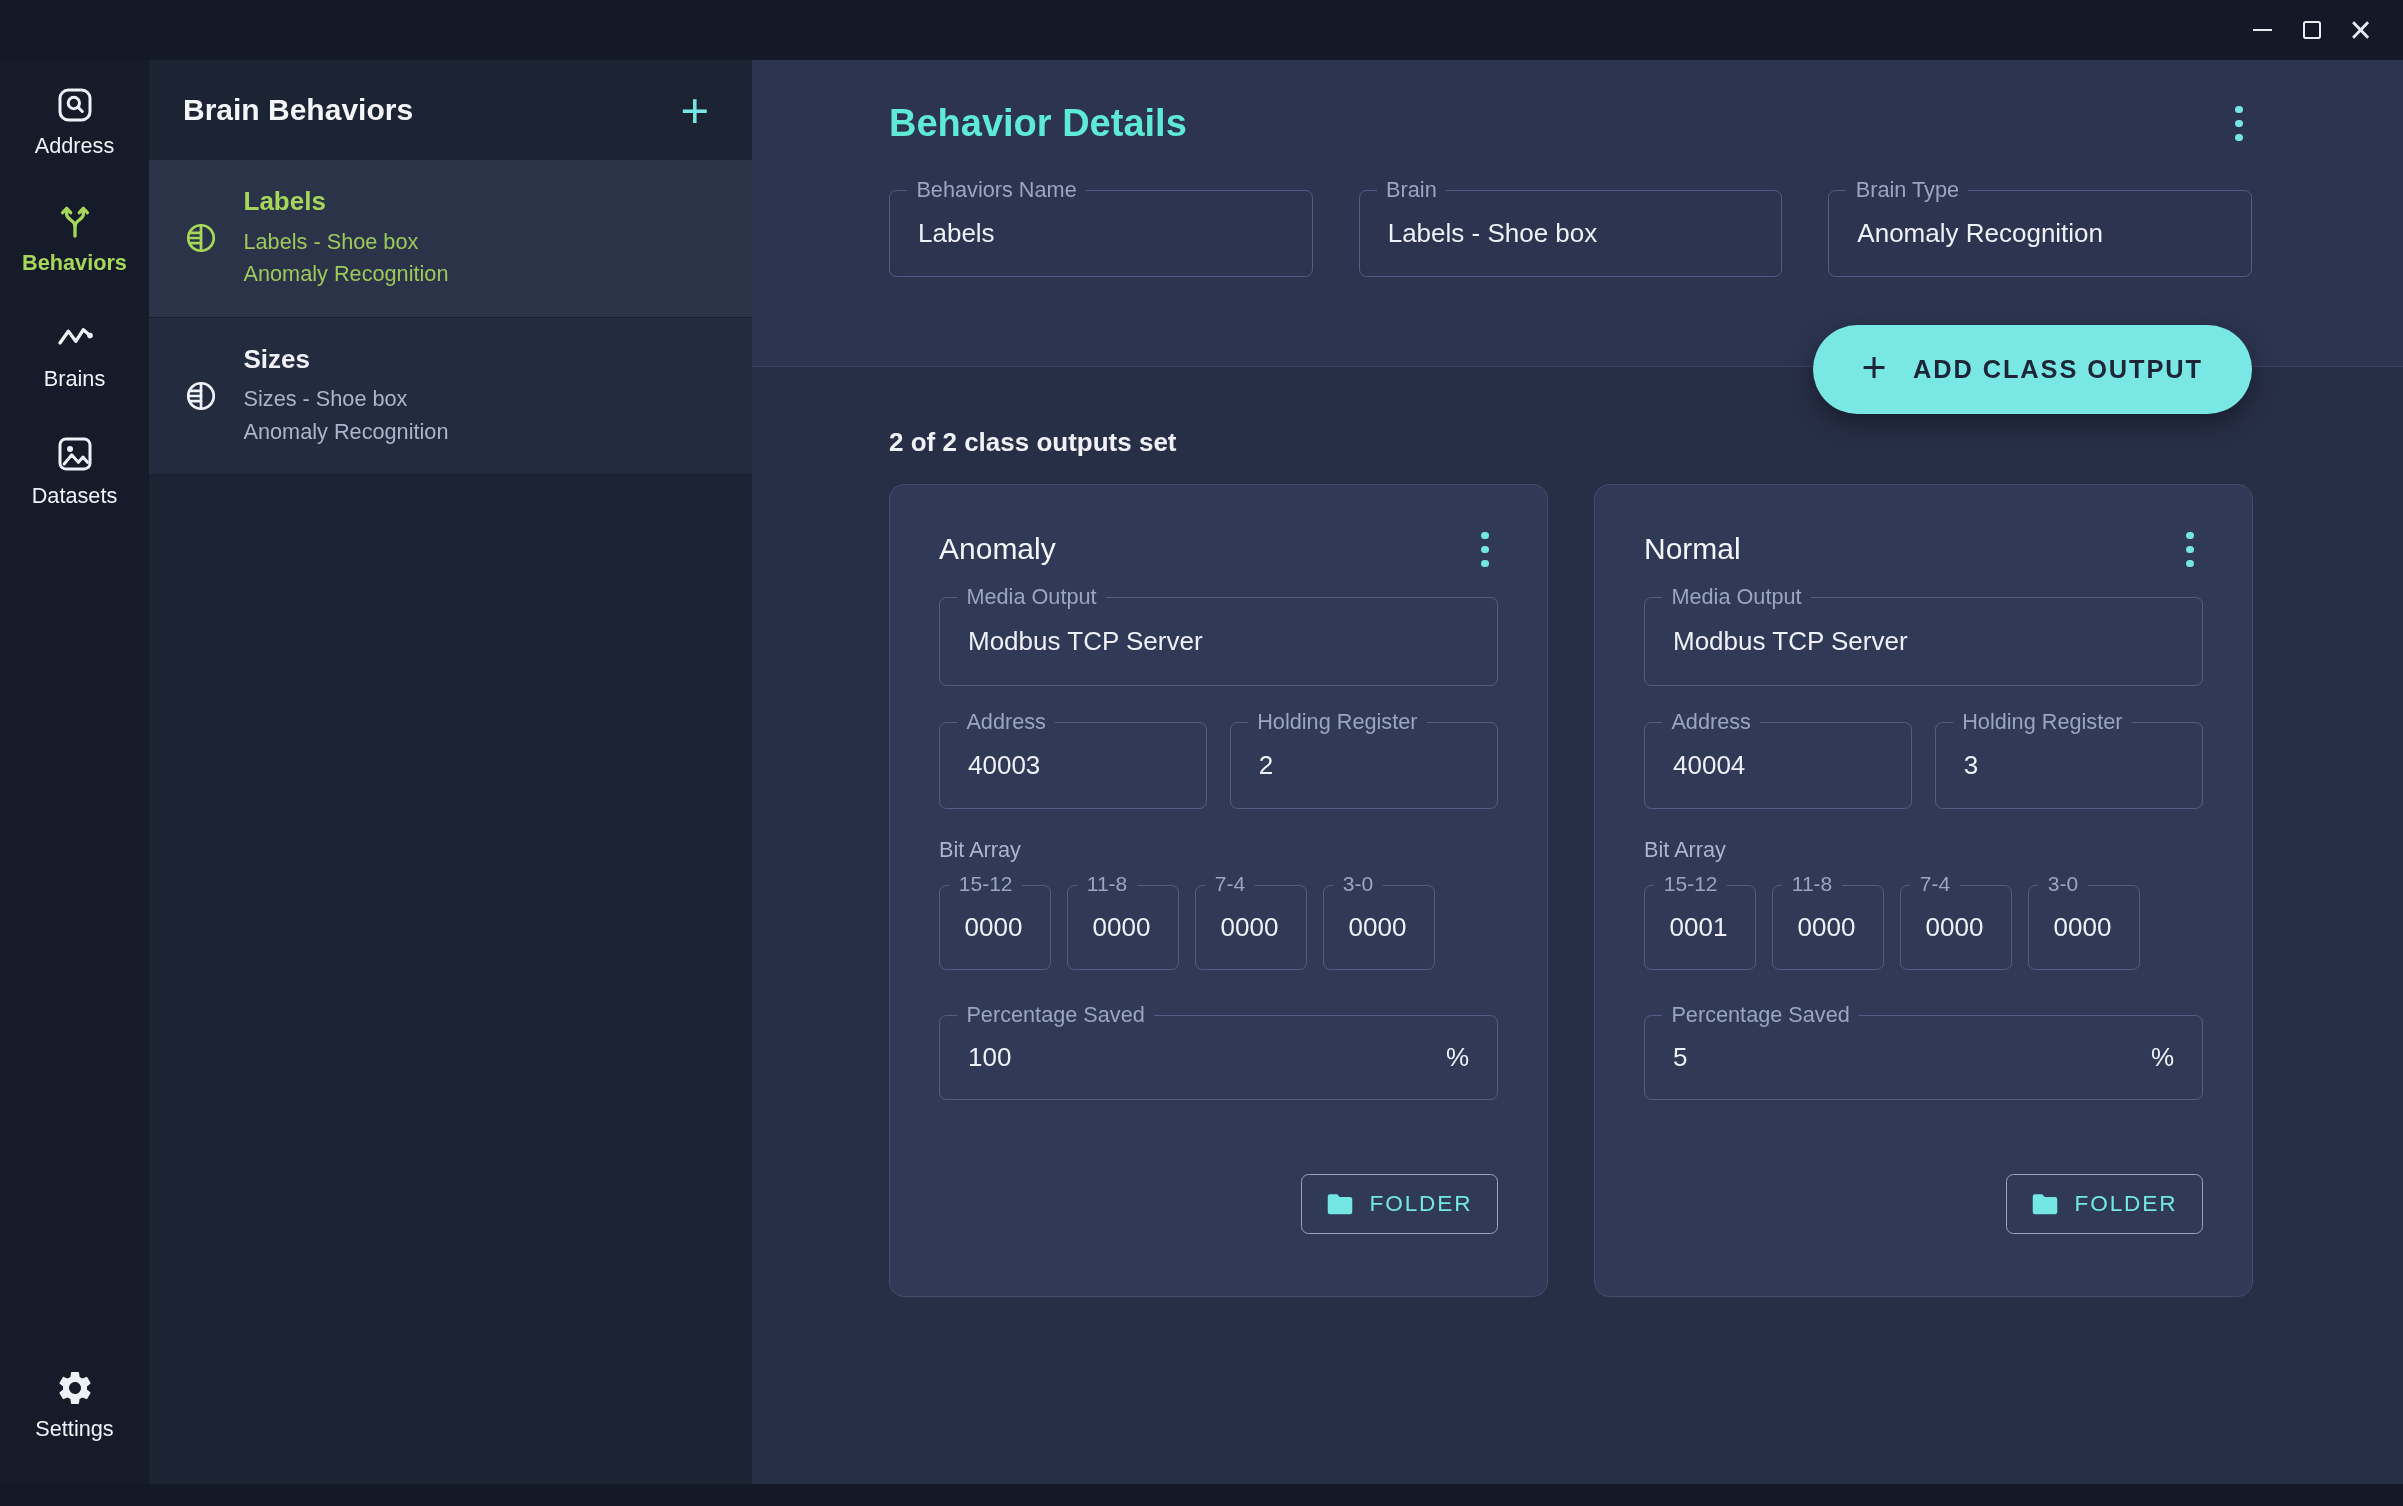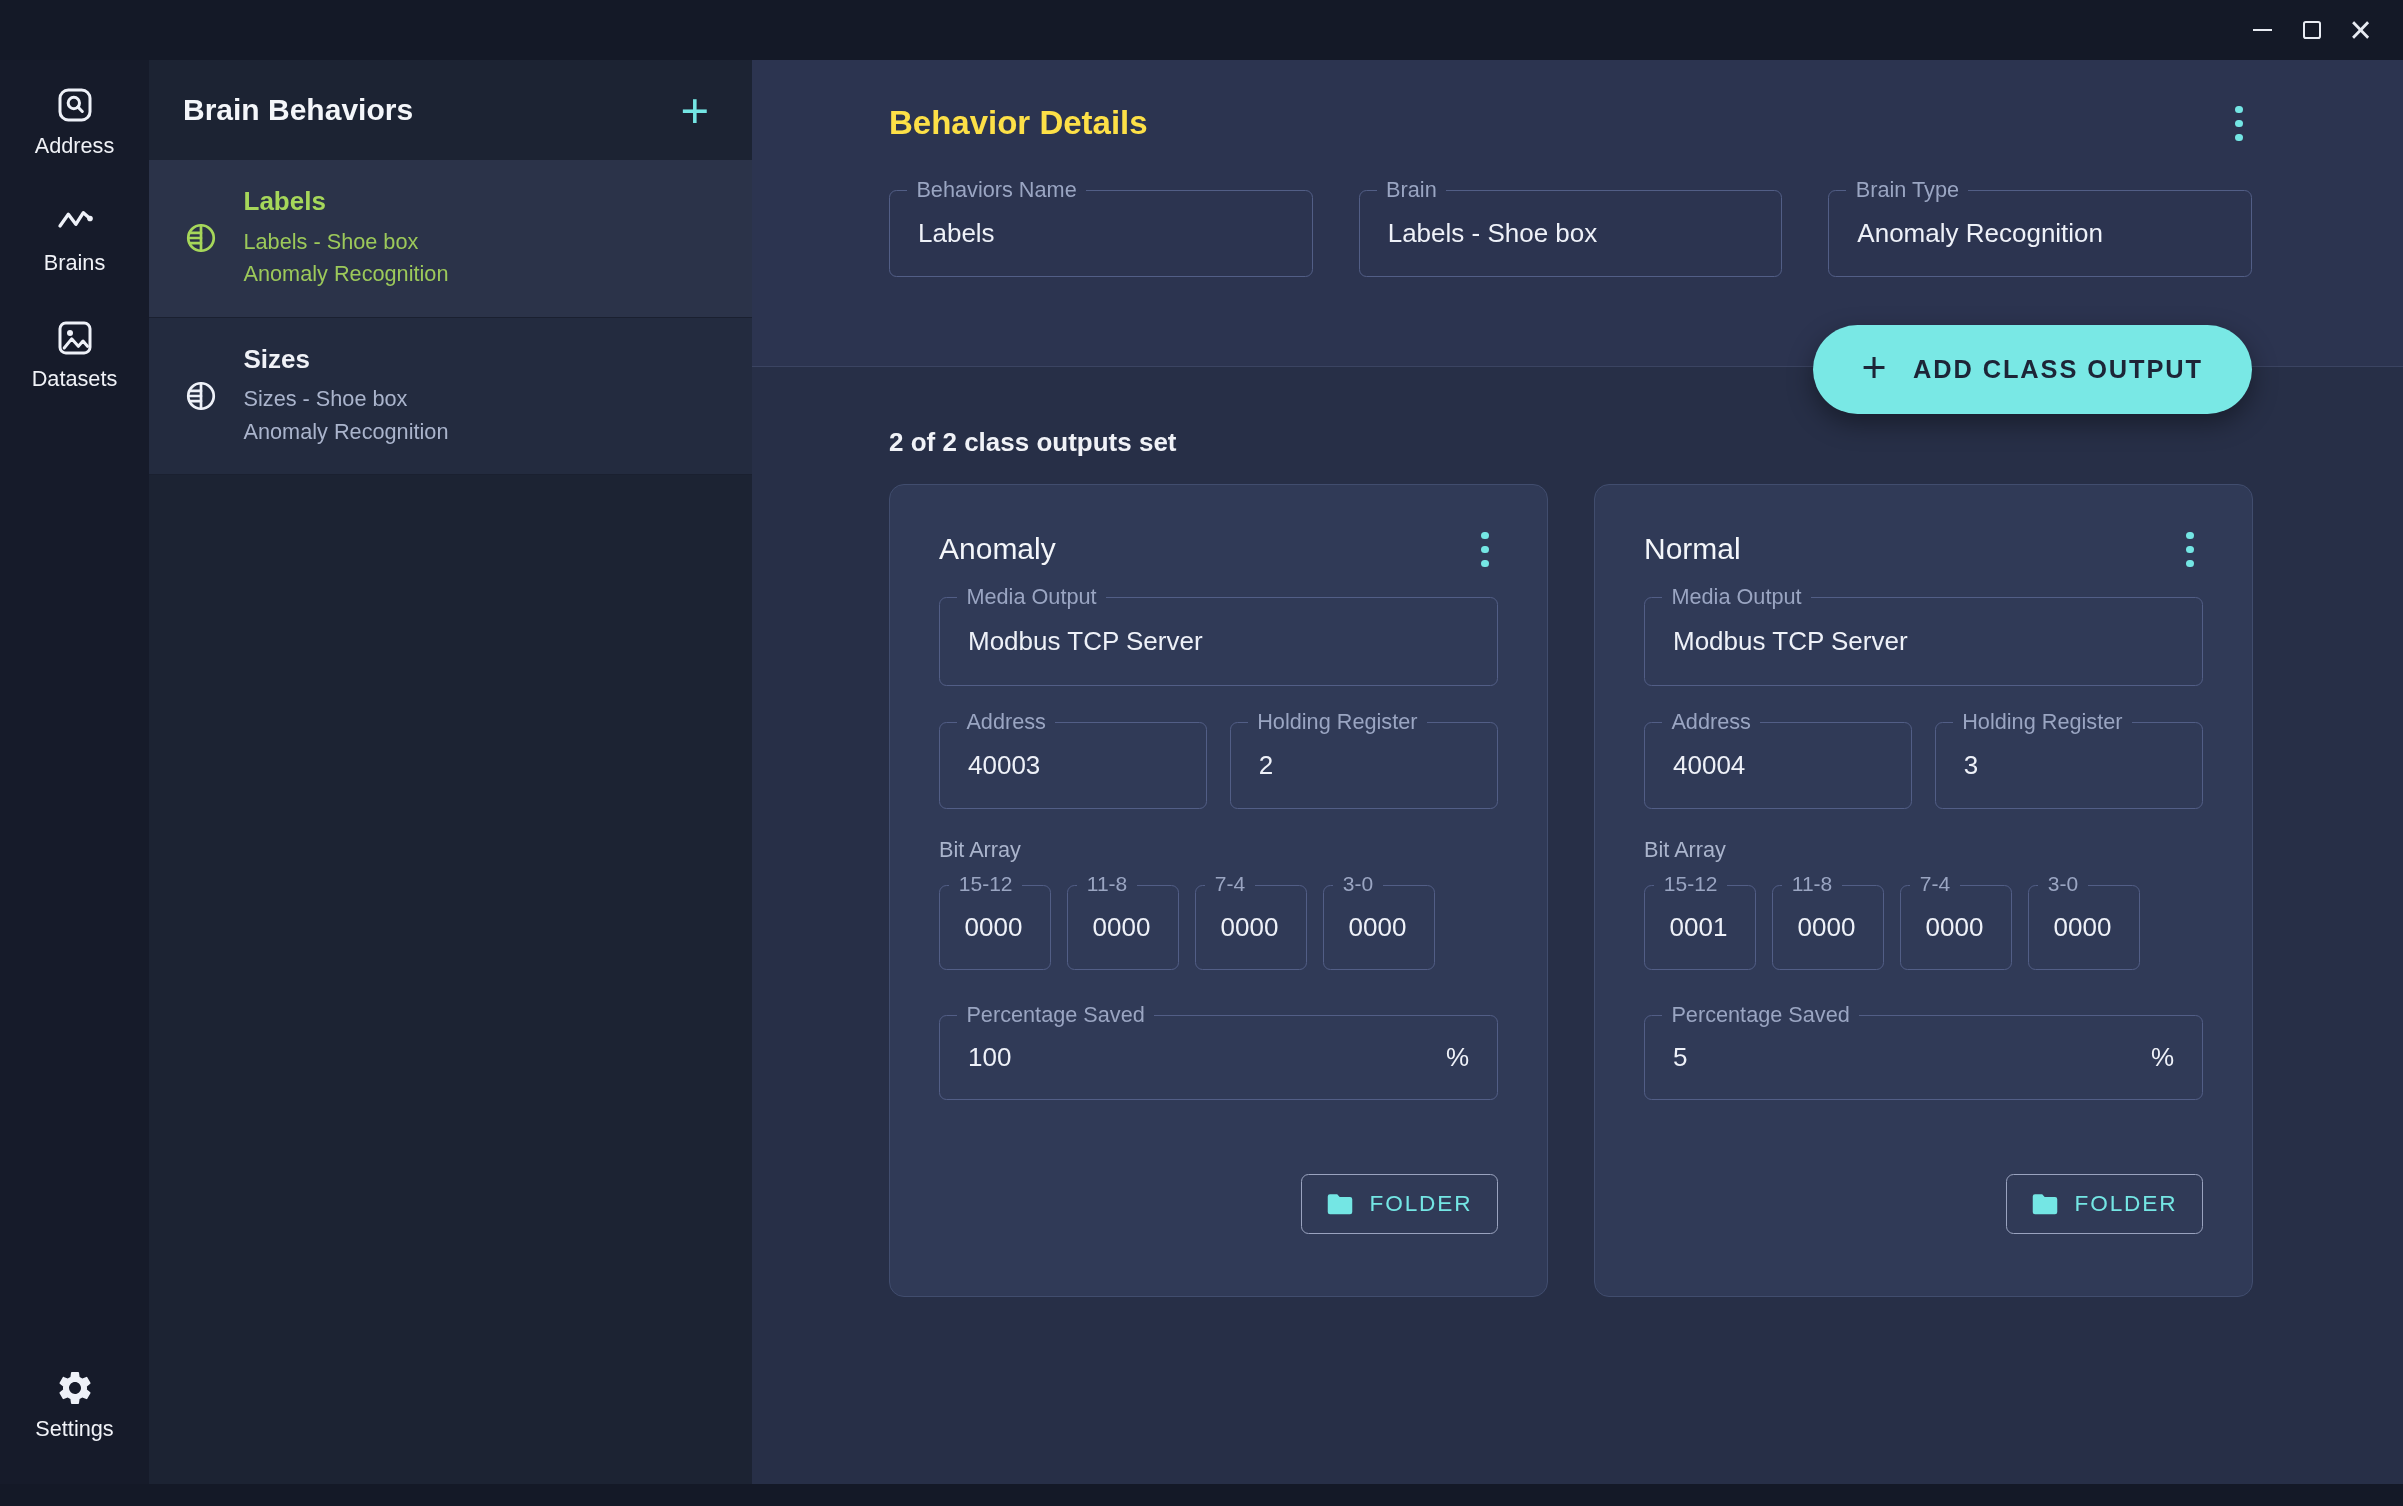--- a/index.html
+++ b/index.html
@@ -67,21 +67,21 @@
   .b-item.selected .b-name { color:#a6d75a; }
   .b-item.selected .b-sub { color:#9cc95a; }
 
   
   .main { flex:1 1 auto; background:#272f47; position:relative; overflow:hidden; }
   .details-band {
     background:#2c3450; height:307px; padding:0 151px 0 137px;
     border-bottom:0.9px solid #3b4462;
   }
   .band-title-row { display:flex; justify-content:space-between; align-items:center; padding-top:40px; }
-  .band-title { font-size:33px; font-weight:700; color:#fde047; }
+  .band-title { font-size:38px; font-weight:700; color:#5eead4; }
 
   .kebab { display:flex; flex-direction:column; gap:6.6px; cursor:pointer; padding:5.6px 9.4px; }
   .kebab .dot { width:7.5px; height:7.5px; border-radius:50%; background:#74e6e4; }
 
   .band-fields { margin-top:43px; display:flex; gap:46px; }
 
   .field {
     position:relative; border:1.9px solid #525e86; border-radius:7.5px;
     height:87px; display:flex; align-items:center; padding:0 28px; cursor:text;
   }
@@ -154,20 +154,29 @@
 
       <div class="nav-item">
         <svg viewBox="0 0 24 24" fill="none" stroke="#eef1f8" stroke-width="1.8" stroke-linecap="round">
           <rect x="3" y="3" width="18" height="18" rx="5"></rect>
           <circle cx="11.3" cy="10.8" r="3.4"></circle>
           <line x1="13.8" y1="13.3" x2="16.4" y2="15.9"></line>
         </svg>
         <span class="nav-label">Address</span>
       </div>
 
+      <div class="nav-item active">
+        <svg viewBox="0 0 24 24" fill="none" stroke="#a6d75a" stroke-width="2" stroke-linecap="round" stroke-linejoin="round">
+          <path d="M7 5v3c0 3.2 5 3.6 5 7v6"></path>
+          <path d="M17 5v3c0 3.2-5 3.6-5 7"></path>
+          <path d="M4.6 7 L7 4.4 L9.4 7"></path>
+          <path d="M14.6 7 L17 4.4 L19.4 7"></path>
+        </svg>
+        <span class="nav-label">Behaviors</span>
+      </div>
 
       <div class="nav-item">
         <svg viewBox="0 0 24 24" fill="none" stroke="#eef1f8" stroke-width="2" stroke-linecap="round" stroke-linejoin="round">
           <polyline points="3 15 8 8 12.5 14 17 7 21 10.5"></polyline>
           <circle cx="21" cy="10.5" r="1.7" fill="#eef1f8" stroke="none"></circle>
         </svg>
         <span class="nav-label">Brains</span>
       </div>
 
       <div class="nav-item">

